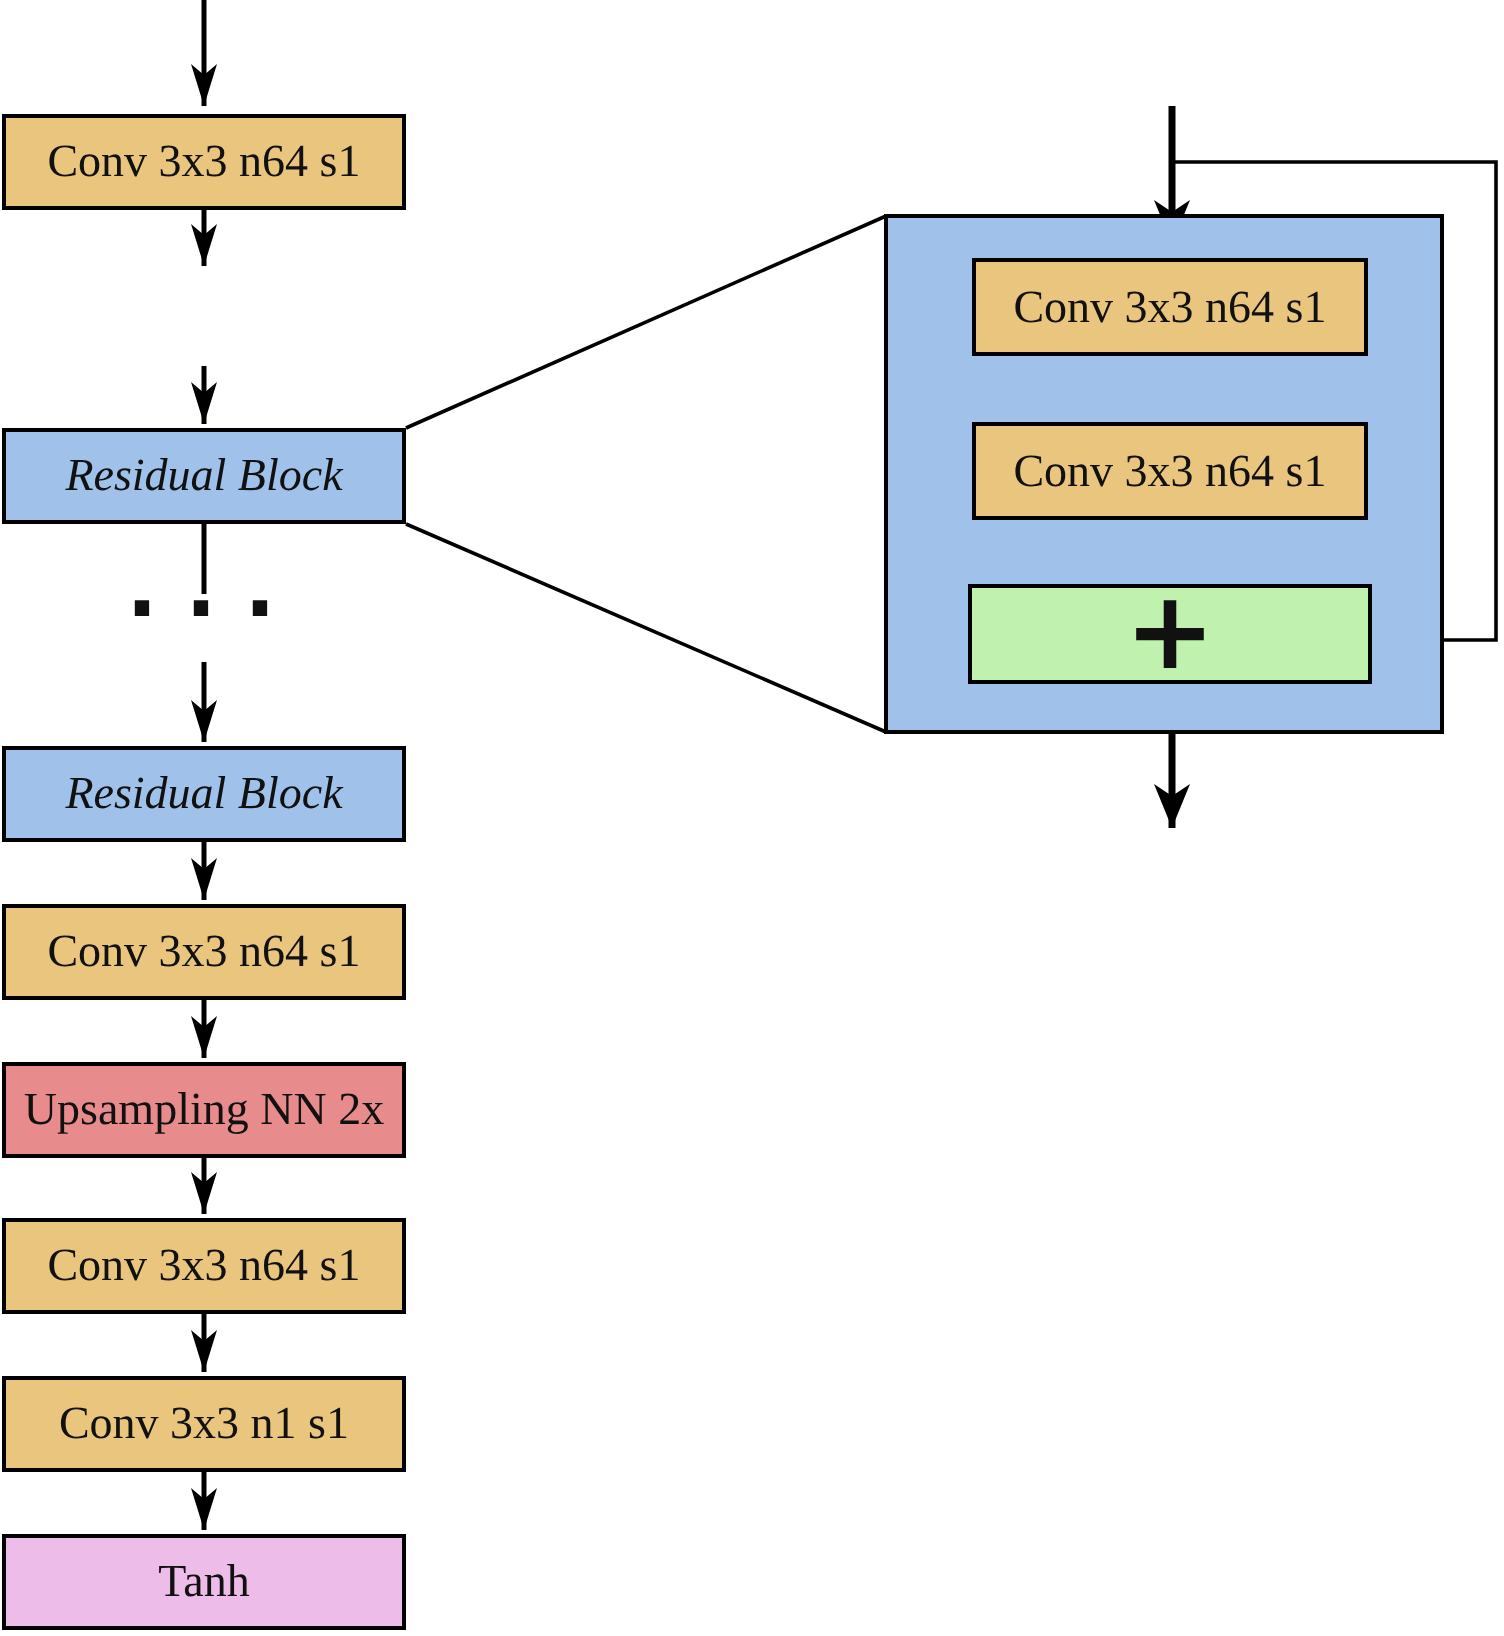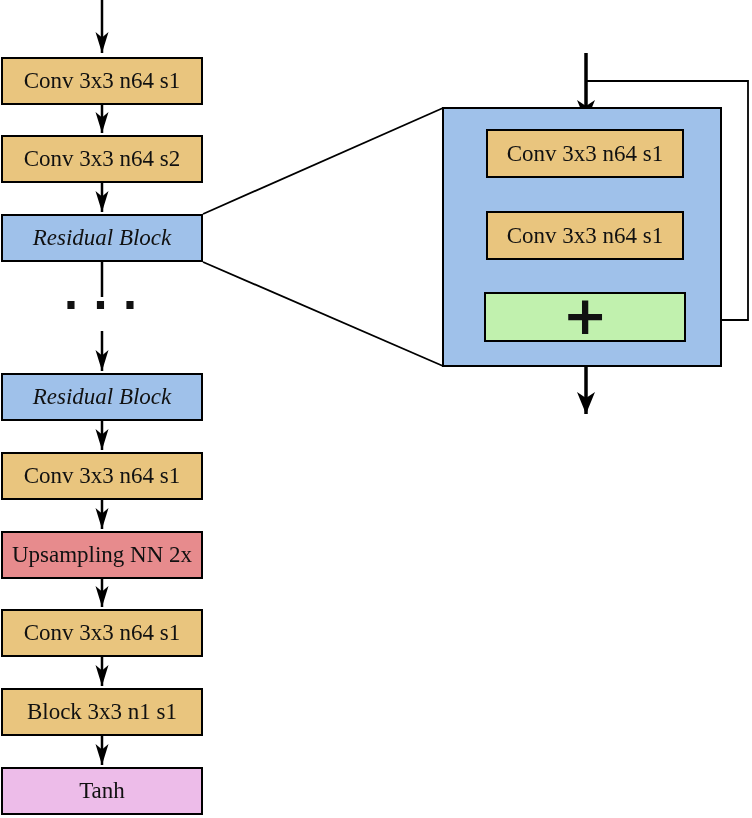--- a/index.html
+++ b/index.html
@@ -92,27 +92,26 @@
       <path d="M586,53 V122" marker-end="url(#mBig)"></path>
       <path d="M586,178 V209" marker-end="url(#mBig)"></path>
       <path d="M586,260 V290" marker-end="url(#mBig)"></path>
       <path d="M586,342 V414" marker-end="url(#mBig)"></path>
     </g>
   </svg>
 
   <div class="detail-container"></div>
 
   <div id="n0" class="node lcol conv">Conv 3x3 n64 s1</div>
-  <div id="n1" class="node lcol conv">Conv 3x3 n64 s2</div>
   <div id="n2" class="node lcol residual">Residual Block</div>
   <div class="ellipsis">...</div>
   <div id="n4" class="node lcol residual">Residual Block</div>
   <div id="n5" class="node lcol conv">Conv 3x3 n64 s1</div>
   <div id="n6" class="node lcol upsampling">Upsampling NN 2x</div>
   <div id="n7" class="node lcol conv">Conv 3x3 n64 s1</div>
-  <div id="n8" class="node lcol conv">Block 3x3 n1 s1</div>
+  <div id="n8" class="node lcol conv">Conv 3x3 n1 s1</div>
   <div id="n9" class="node lcol activation">Tanh</div>
 
   <div id="d0" class="node conv">Conv 3x3 n64 s1</div>
   <div id="d1" class="node conv">Conv 3x3 n64 s1</div>
   <div id="d2" class="node add">+</div>
 
 </div>
 
 </body></html>

